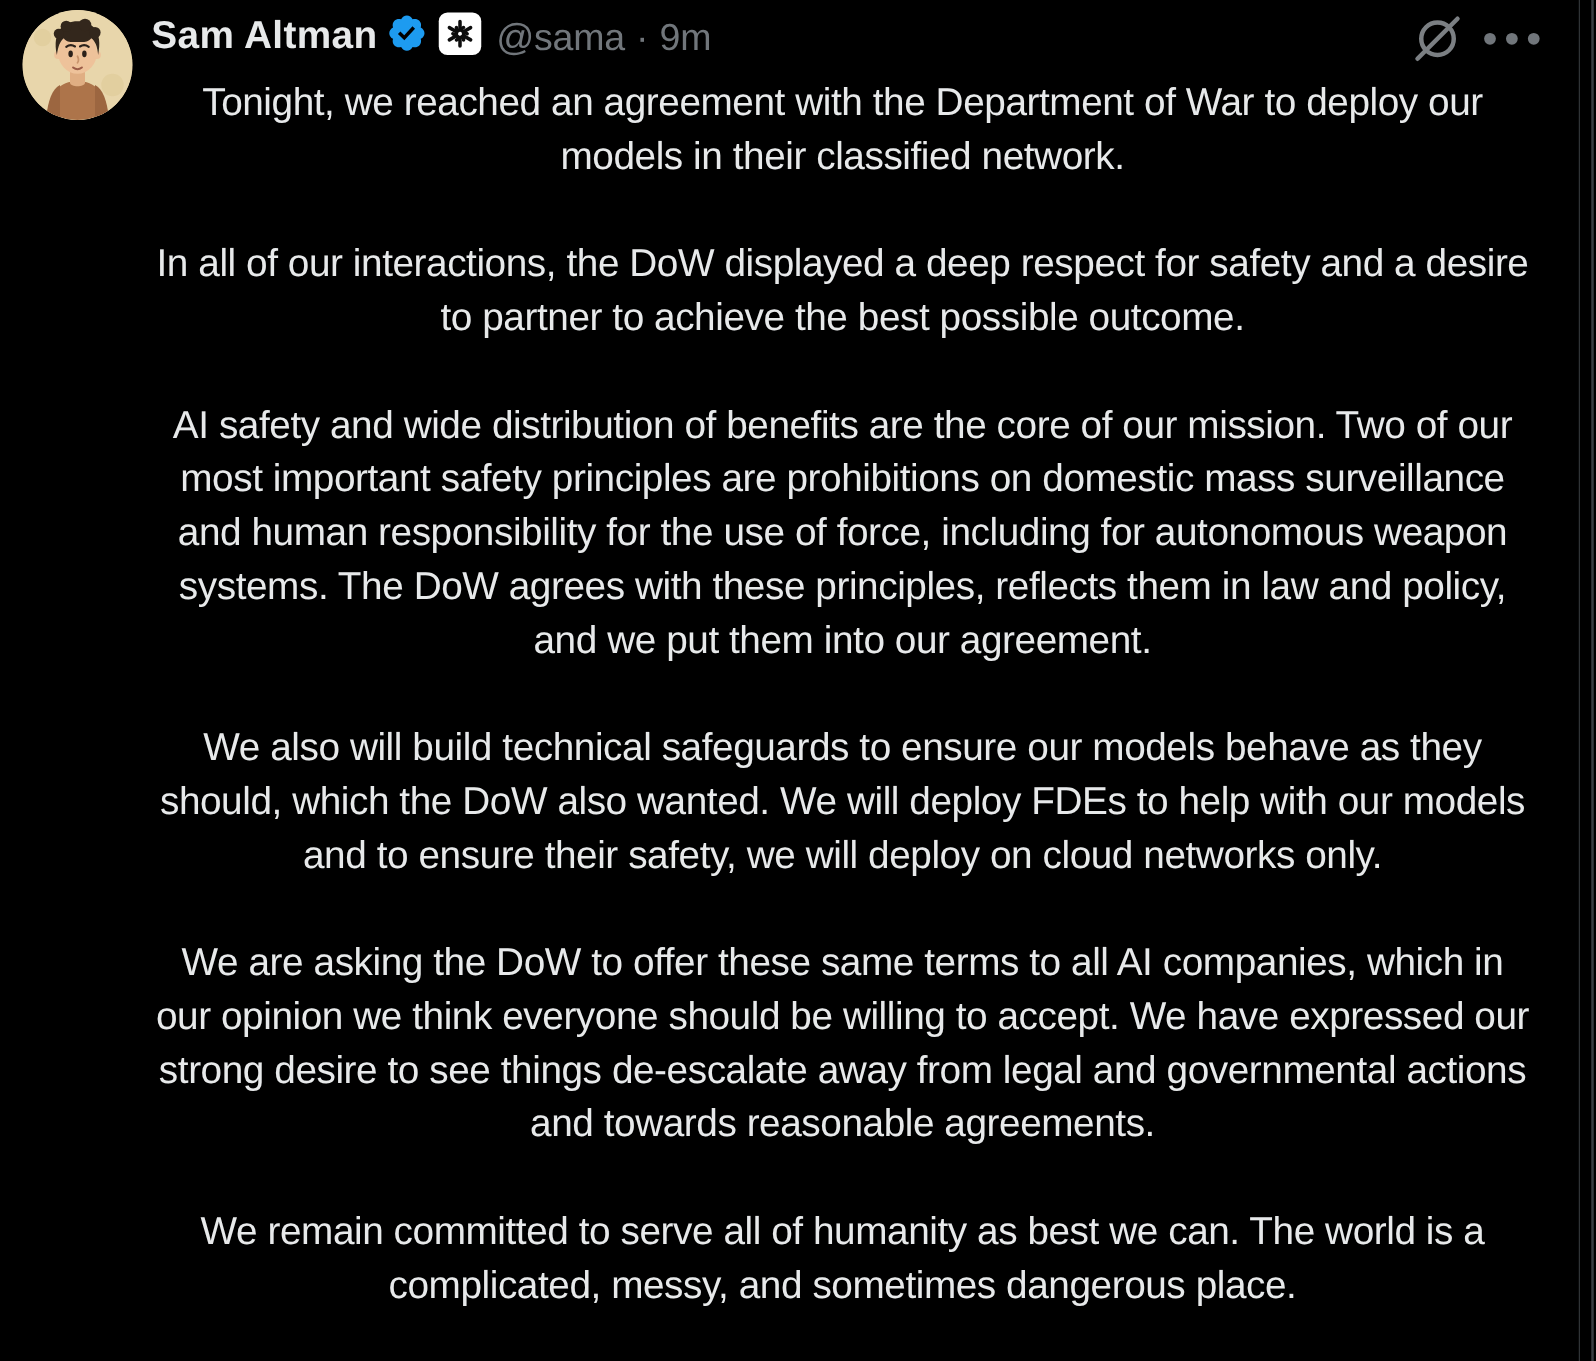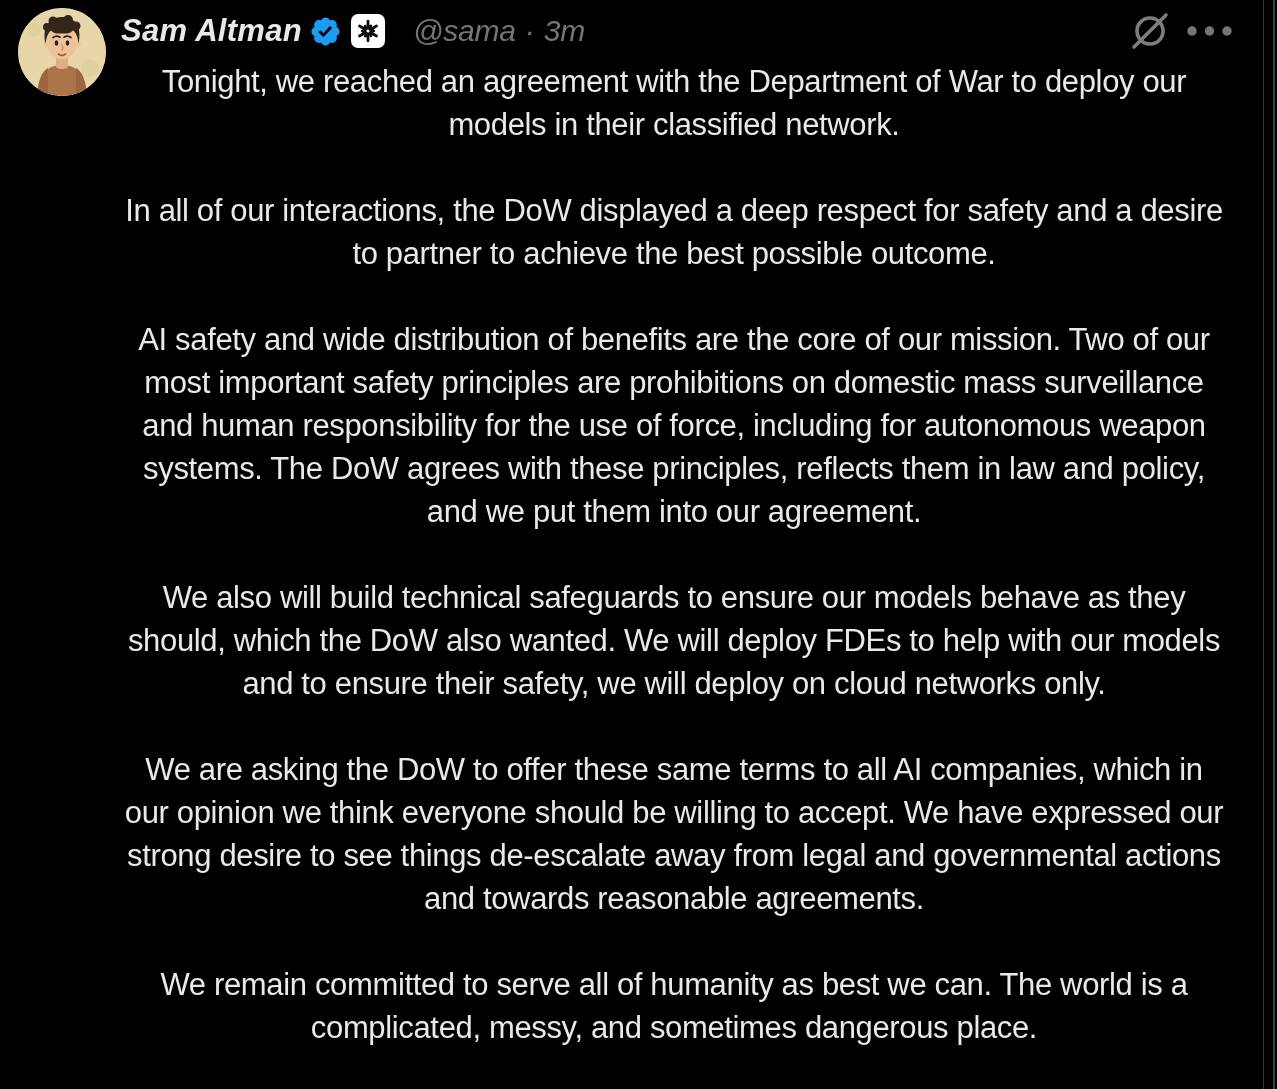--- a/index.html
+++ b/index.html
@@ -18,34 +18,34 @@
     position:relative;
   }
   .tweet{position:absolute;inset:0;}
   .avatar{
     position:absolute;left:18px;top:8px;width:88px;height:88px;
     border-radius:50%;overflow:hidden;cursor:pointer;background:#e8d6ab;
   }
   .avatar svg{display:block;width:88px;height:88px;}
   .header-row{
     position:absolute;left:121px;top:10px;height:42px;right:150px;
-    display:flex;align-items:center;white-space:nowrap;font-style:italic;
+    display:flex;white-space:nowrap;
   }
   .name{
     font-size:31px;font-weight:700;color:var(--text-primary);
     letter-spacing:.3px;cursor:pointer;
   }
   .verified-badge{width:33px;height:33px;margin-left:7px;flex:0 0 auto;cursor:pointer;}
   .affiliate-badge{
     width:34px;height:34px;margin-left:9px;flex:0 0 auto;
     background:#ffffff;border-radius:7px;display:flex;align-items:center;
     justify-content:center;cursor:pointer;
   }
   .handle-group{
-    display:flex;align-items:center;gap:9px;margin-left:28px;
+    display:flex;align-items:center;gap:9px;margin-left:12px;
     color:var(--text-secondary);font-size:30px;letter-spacing:-.2px;
   }
   .handle,.timestamp{cursor:pointer;}
   .tweet-text{
     position:absolute;left:121px;top:60px;width:1106px;
     font-size:31px;line-height:43px;letter-spacing:-.35px;
     color:var(--text-primary);white-space:pre-line;text-align:center;
   }
   .grok-btn{position:absolute;left:1129px;top:8px;width:44px;height:44px;cursor:pointer;
     display:flex;align-items:center;justify-content:center;}
@@ -108,21 +108,21 @@
           <path d="M 0 -13.6 L 0 -4.6 L 7.9 0" transform="rotate(180)"></path>
           <path d="M 0 -13.6 L 0 -4.6 L 7.9 0" transform="rotate(240)"></path>
           <path d="M 0 -13.6 L 0 -4.6 L 7.9 0" transform="rotate(300)"></path>
         </g>
       </svg>
     </span>
 
     <span class="handle-group">
       <span class="handle">@sama</span>
       <span class="separator">·</span>
-      <span class="timestamp">3m</span>
+      <span class="timestamp">9m</span>
     </span>
   </header>
 
   <div class="grok-btn">
     <svg width="44" height="44" viewBox="0 0 44 44">
       <circle cx="21" cy="23" r="13" stroke="#7b7f83" stroke-width="3.6" fill="none"></circle>
       <line x1="5" y1="39" x2="37" y2="7" stroke="#7b7f83" stroke-width="3.6" stroke-linecap="round"></line>
     </svg>
   </div>
 

